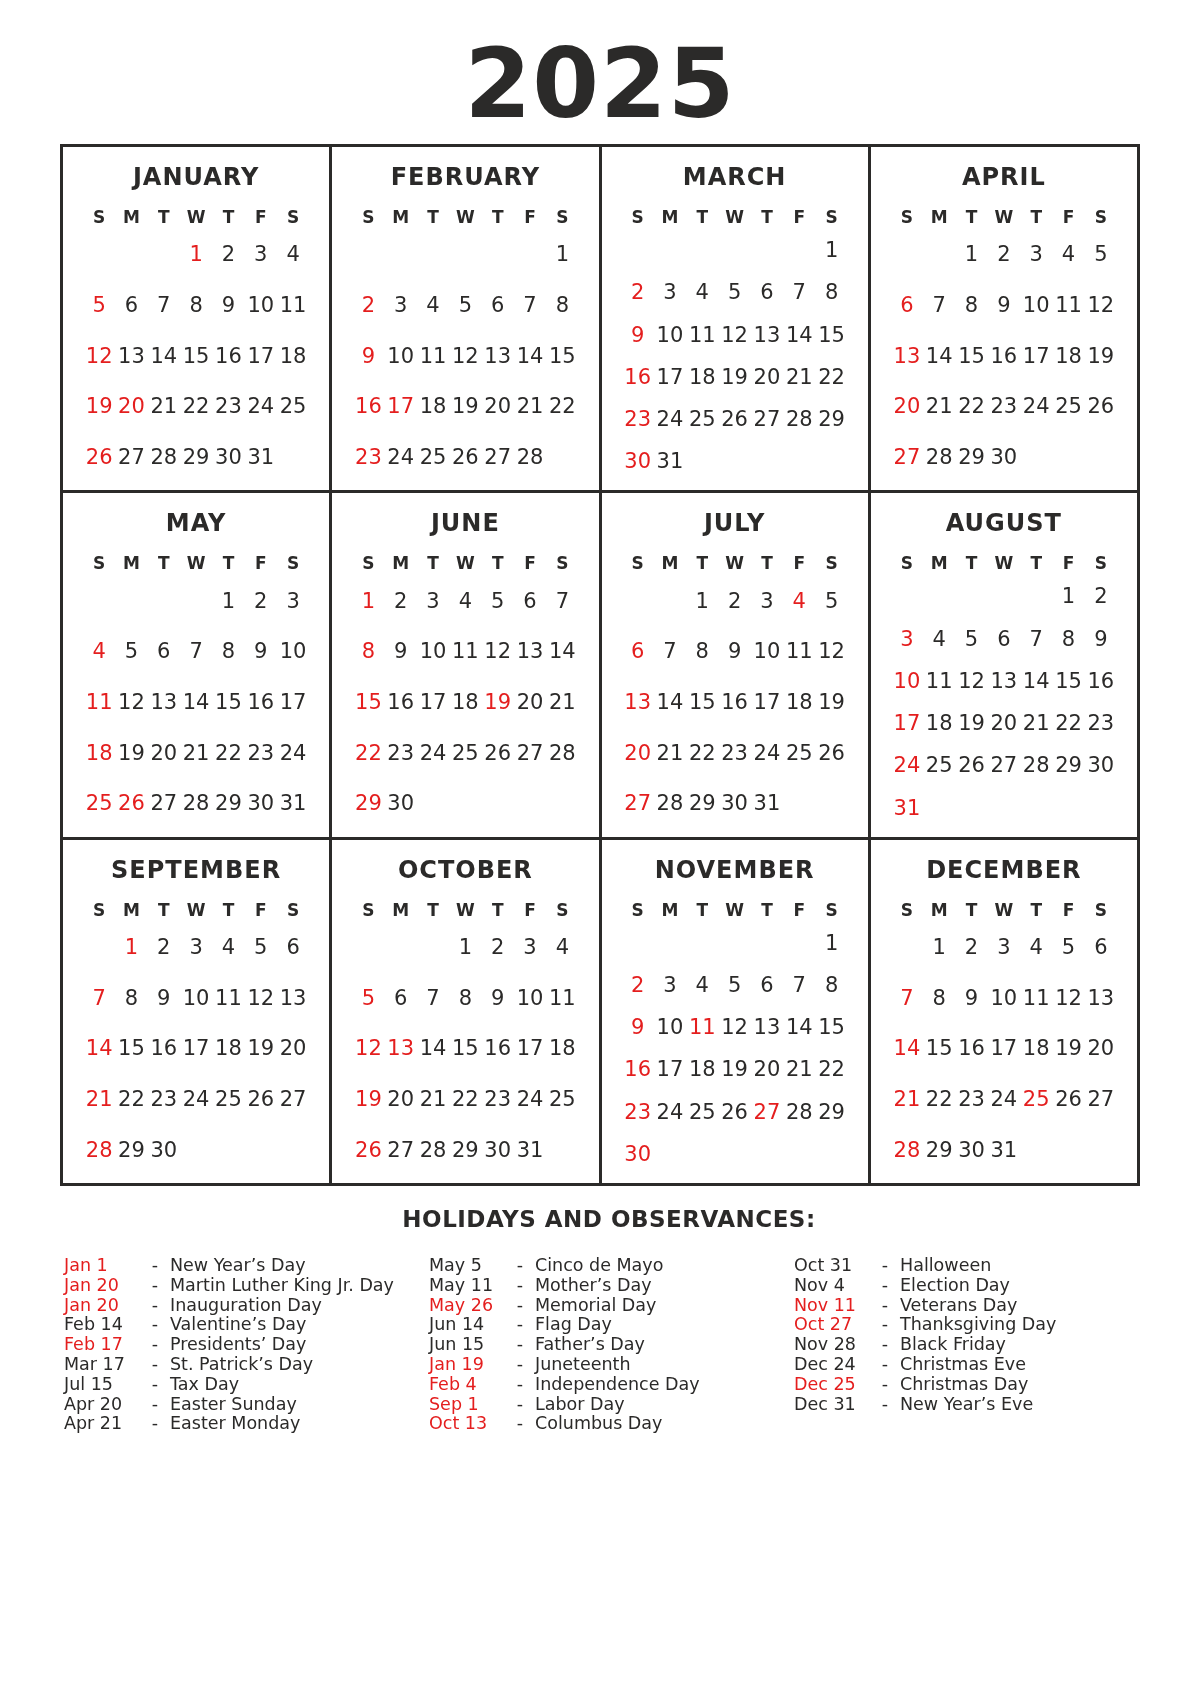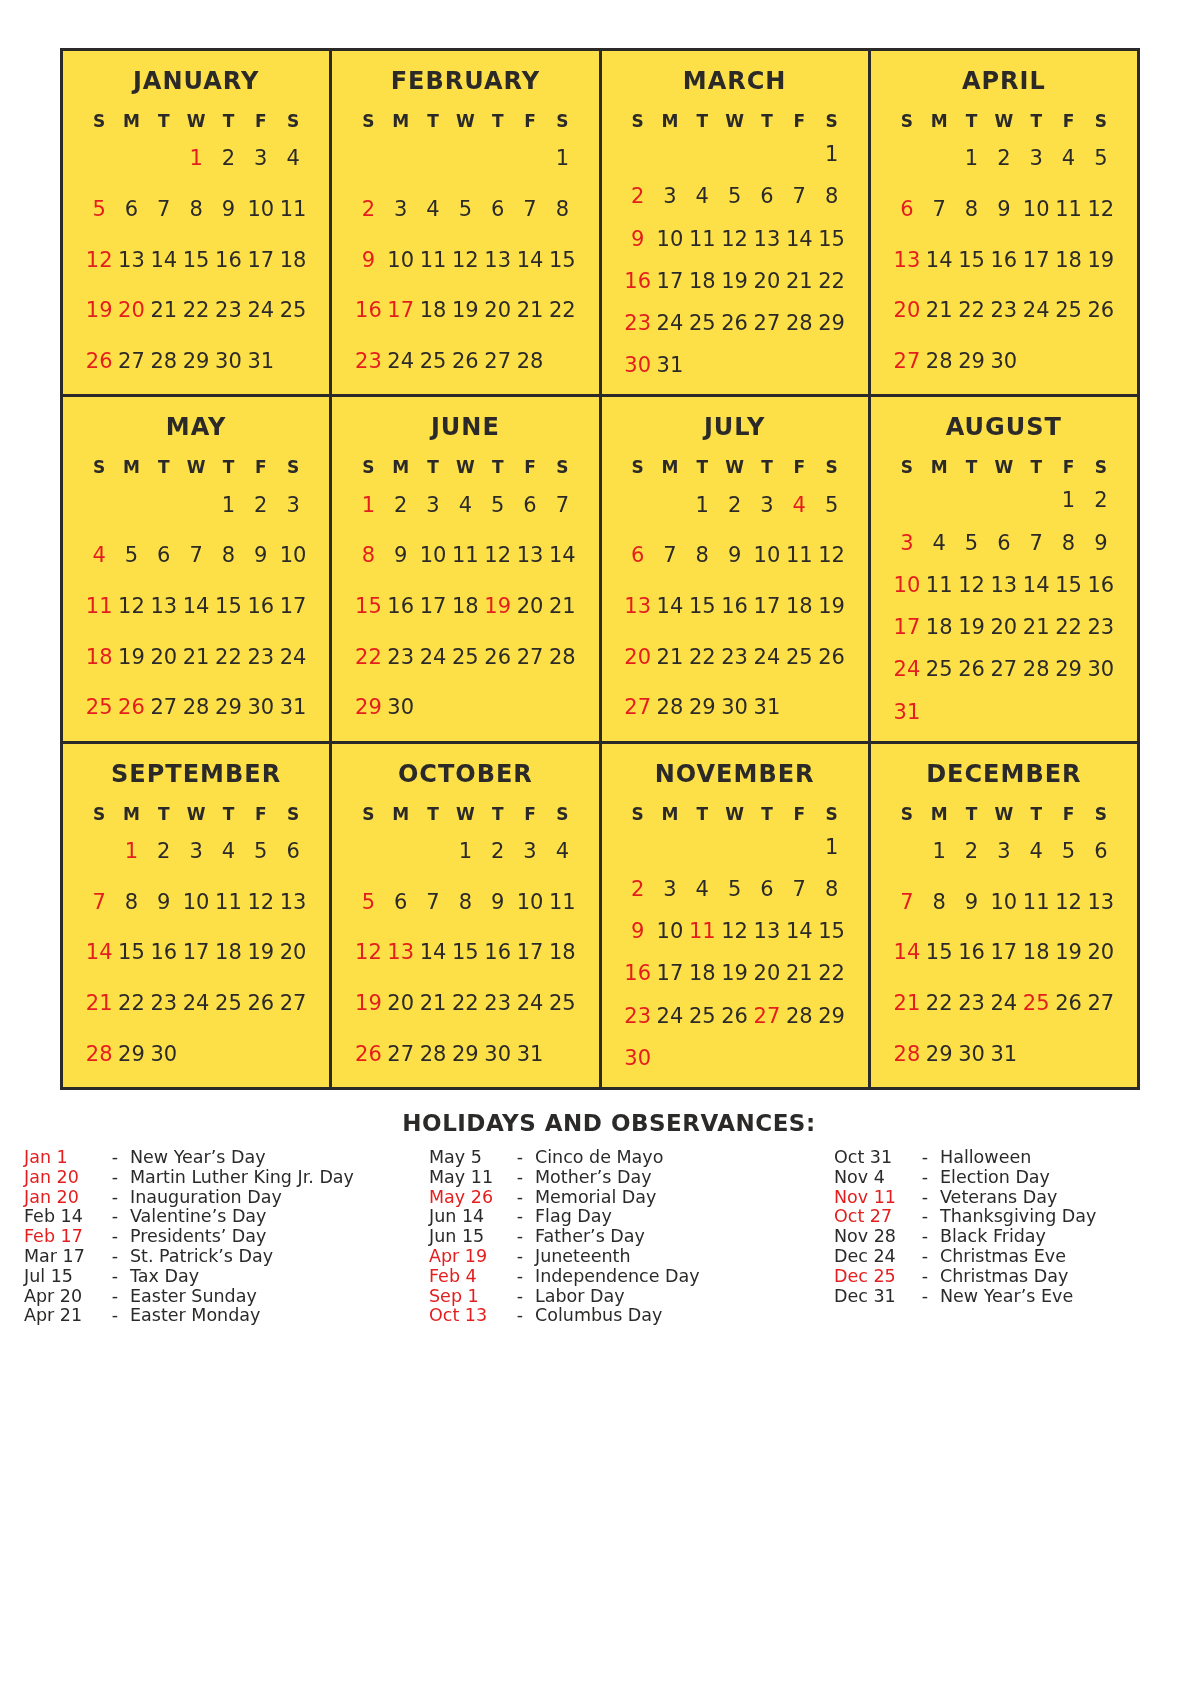--- a/index.html
+++ b/index.html
@@ -21,21 +21,21 @@
 
   .months-grid {
     width:1080px; height:1042px; margin:12px auto 0;
     background:var(--ink,#2b2a29);
     display:grid;
     grid-template-columns:repeat(4,1fr);
     grid-template-rows:repeat(3,1fr);
     gap:3px; padding:3px;
   }
   .month {
-    background:#fde047; display:flex; flex-direction:column;
+    background:#ffffff; display:flex; flex-direction:column;
     padding:16px 14px 8px; overflow:hidden;
   }
   .month-name {
     text-align:center; font-size:24px; font-weight:700; letter-spacing:1px;
   }
   .weekdays {
     display:grid; grid-template-columns:repeat(7,1fr);
     margin-top:16px; padding:0 6px;
   }
   .wd { text-align:center; font-size:17px; font-weight:700; }
@@ -46,35 +46,36 @@
   .week { display:grid; grid-template-columns:repeat(7,1fr); }
   .day { text-align:center; font-size:21px; line-height:26px; }
   .red { color:var(--red,#e41e1e); }
 
   .holidays-section { margin-top:20px; }
   .holidays-heading {
     text-align:center; font-size:23px; font-weight:700; letter-spacing:0.5px;padding-left:18px;
   }
   .holiday-cols {
     display:flex; justify-content:space-between;
-    padding:0 24px; margin-top:12px;
+    padding:0 64px; margin-top:24px;
   }
   .hcol { width:342px; }
   .hrow {
     display:grid; grid-template-columns:76px 30px auto;
     font-size:17.5px; line-height:19.8px;
   }
   .hdate { text-align:left; }
   .hdash { text-align:center; }
   .hname { text-align:left; }
 </style>
 </head>
 <body>
 
 <header class="page-header">
+  <h1 class="year-title">2025</h1>
 </header>
 
 <div class="months-grid" id="months-grid">
     <div class="month">
       <div class="month-name">JANUARY</div>
       <div class="weekdays">
         <span class="wd">S</span>
         <span class="wd">M</span>
         <span class="wd">T</span>
         <span class="wd">W</span>
@@ -878,21 +879,21 @@
           <span class="hdate">Jun 14</span>
           <span class="hdash">-</span>
           <span class="hname">Flag Day</span>
         </div>
         <div class="hrow">
           <span class="hdate">Jun 15</span>
           <span class="hdash">-</span>
           <span class="hname">Father’s Day</span>
         </div>
         <div class="hrow">
-          <span class="hdate red">Apr 19</span>
+          <span class="hdate red">Jan 19</span>
           <span class="hdash">-</span>
           <span class="hname">Juneteenth</span>
         </div>
         <div class="hrow">
           <span class="hdate red">Feb 4</span>
           <span class="hdash">-</span>
           <span class="hname">Independence Day</span>
         </div>
         <div class="hrow">
           <span class="hdate red">Sep 1</span>

